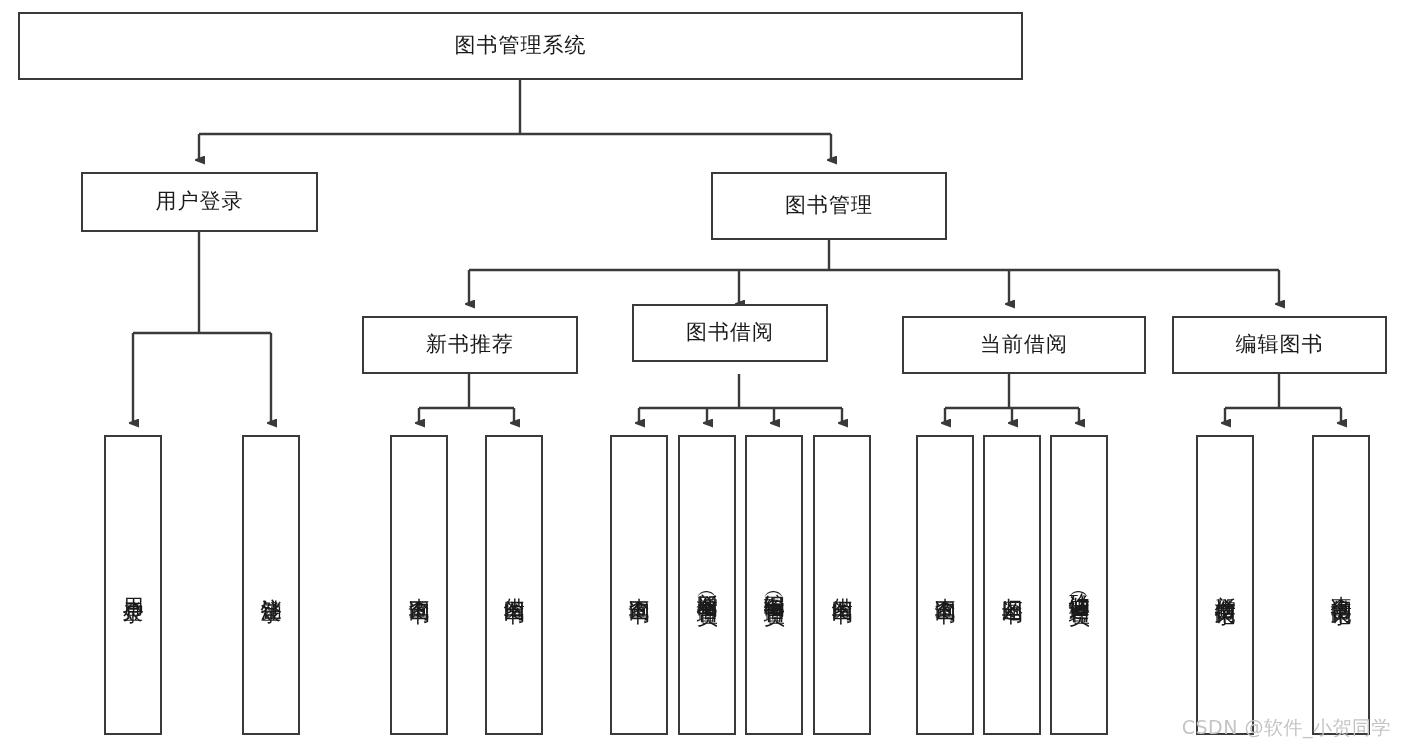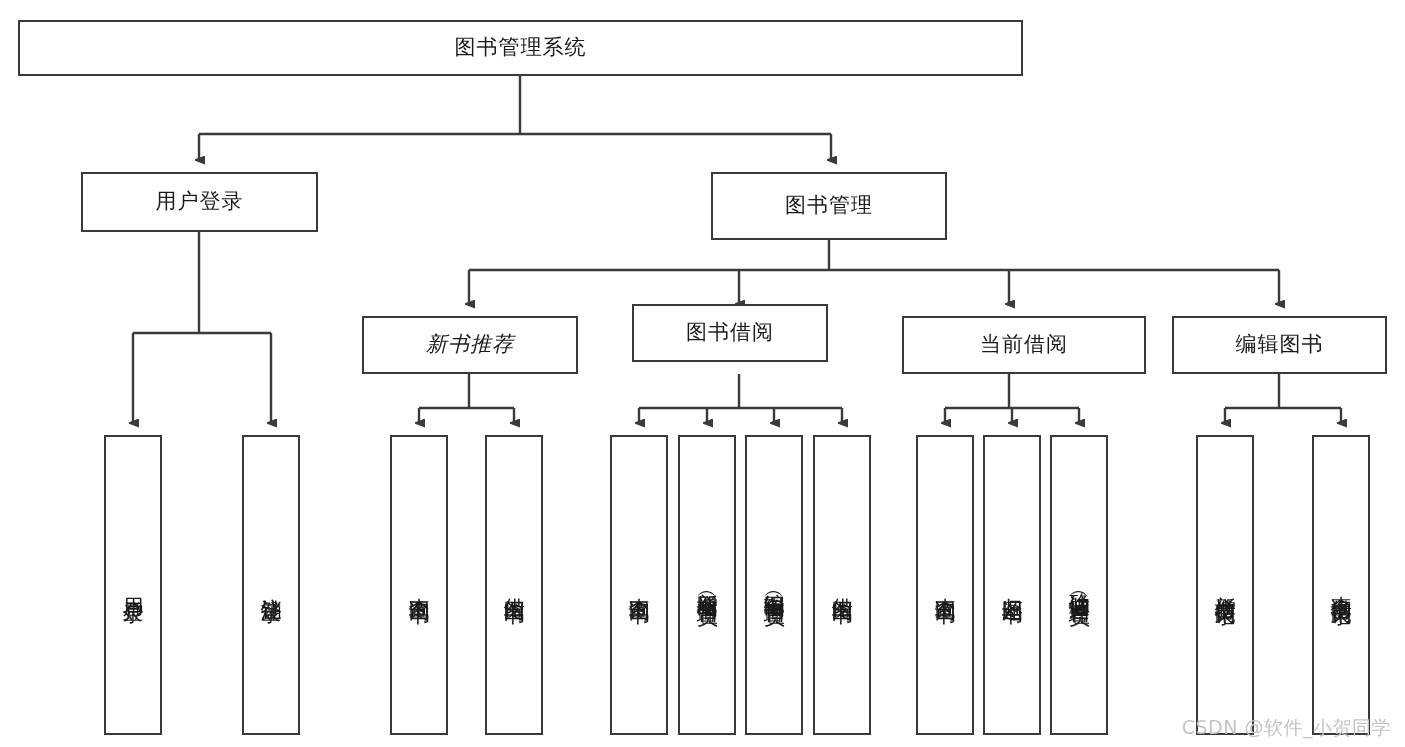--- a/index.html
+++ b/index.html
@@ -115,32 +115,32 @@
       <path d="M1012,408 L1012,423" marker-end="url(#arrow)"></path>
       <path d="M1079,408 L1079,423" marker-end="url(#arrow)"></path>
 
       <path d="M1279,374 L1279,408"></path>
       <path d="M1225,408 L1341,408"></path>
       <path d="M1225,408 L1225,423" marker-end="url(#arrow)"></path>
       <path d="M1341,408 L1341,423" marker-end="url(#arrow)"></path>
     </g>
   </svg>
 
-  <div class="node node-h" style="left:18px; top:20px; width:1005px; height:56px;">
+  <div class="node node-h" style="left:18px; top:12px; width:1005px; height:68px;">
     <span>图书管理系统</span>
   </div>
 
   <div class="node node-h" style="left:81px; top:172px; width:237px; height:60px;">
     <span>用户登录</span>
   </div>
   <div class="node node-h" style="left:711px; top:172px; width:236px; height:68px;">
     <span>图书管理</span>
   </div>
 
-  <div class="node node-h" style="left:362px; top:316px; width:216px; height:58px;font-style:italic;">
+  <div class="node node-h" style="left:362px; top:316px; width:216px; height:58px;">
     <span>新书推荐</span>
   </div>
   <div class="node node-h" style="left:632px; top:304px; width:196px; height:58px;">
     <span>图书借阅</span>
   </div>
   <div class="node node-h" style="left:902px; top:316px; width:244px; height:58px;font-family:Liberation Serif, serif;">
     <span>当前借阅</span>
   </div>
   <div class="node node-h" style="left:1172px; top:316px; width:215px; height:58px;">
     <span>编辑图书</span>

